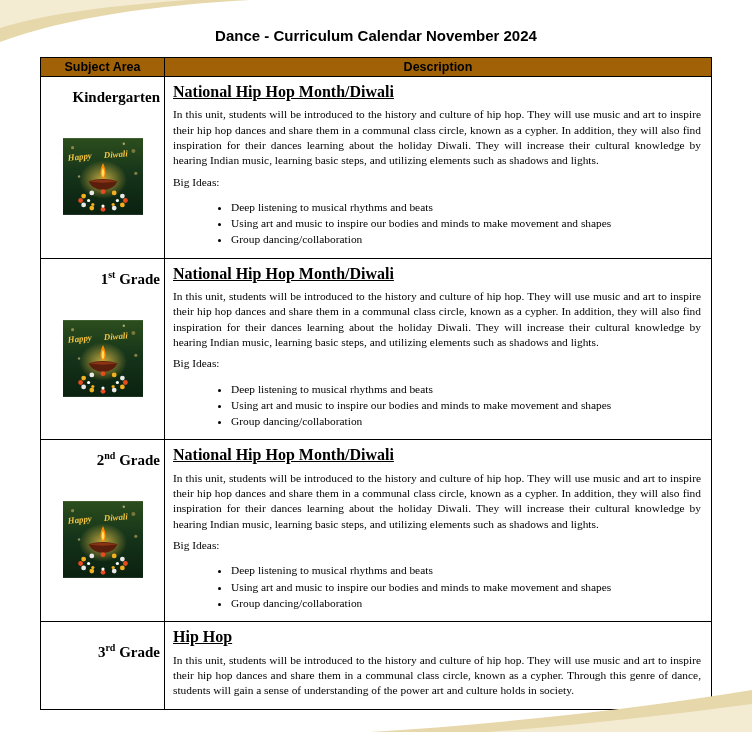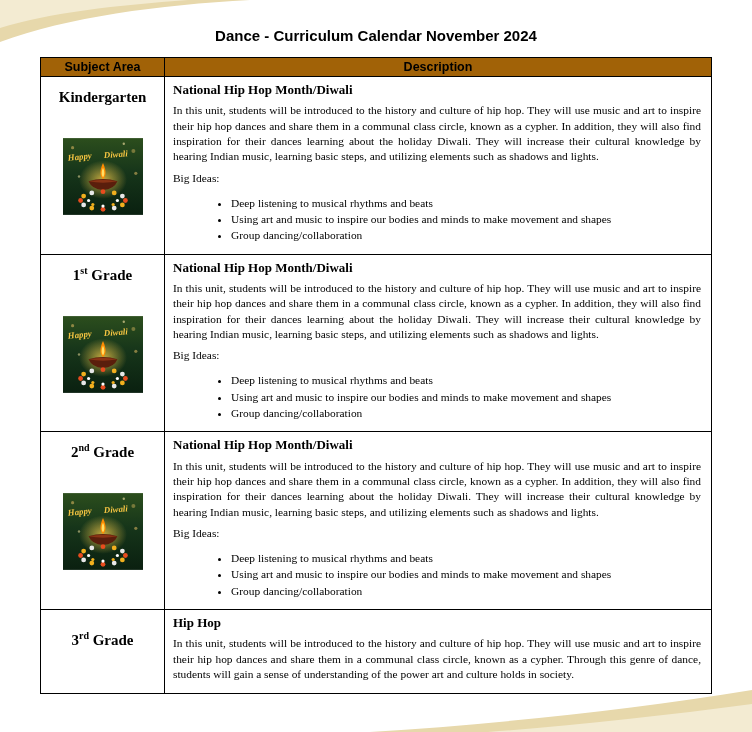--- a/index.html
+++ b/index.html
@@ -43,32 +43,33 @@
   }
   td.subject-cell {
     vertical-align:top;
     text-align:center;
     padding:10px 4px 8px;
   }
   .grade-label {
     font-weight:bold;
     font-size:15px;
     font-family:"Liberation Serif", serif;
+    text-align:right;
   }
   .grade-label sup { font-size:10px; }
   .diwali-img { width:80px; height:77px; margin:32px auto 0; display:block; }
   .diwali-img svg { display:block; width:80px; height:77px; }
 
   td.desc-cell {
     vertical-align:top;
     padding:3px 10px 6px 8px;
     font-size:11.4px;
     line-height:1.34;
   }
-  .desc-heading { font-weight:bold; font-size:13px; margin:1px 0 3px; }
+  .desc-heading { font-weight:bold; font-size:16px; margin:1px 0 3px;text-decoration:underline; }
   .desc-body { text-align:justify; margin:5px 0 5px; }
   .big-ideas { margin:6px 0 3px; }
   ul.ideas-list { margin:10px 0 4px; padding-left:58px; }
   ul.ideas-list li { margin:1px 0; }
 
   td.subject-cell.last { padding-top:20px; }
 </style>
 </head>
 <body>
 

